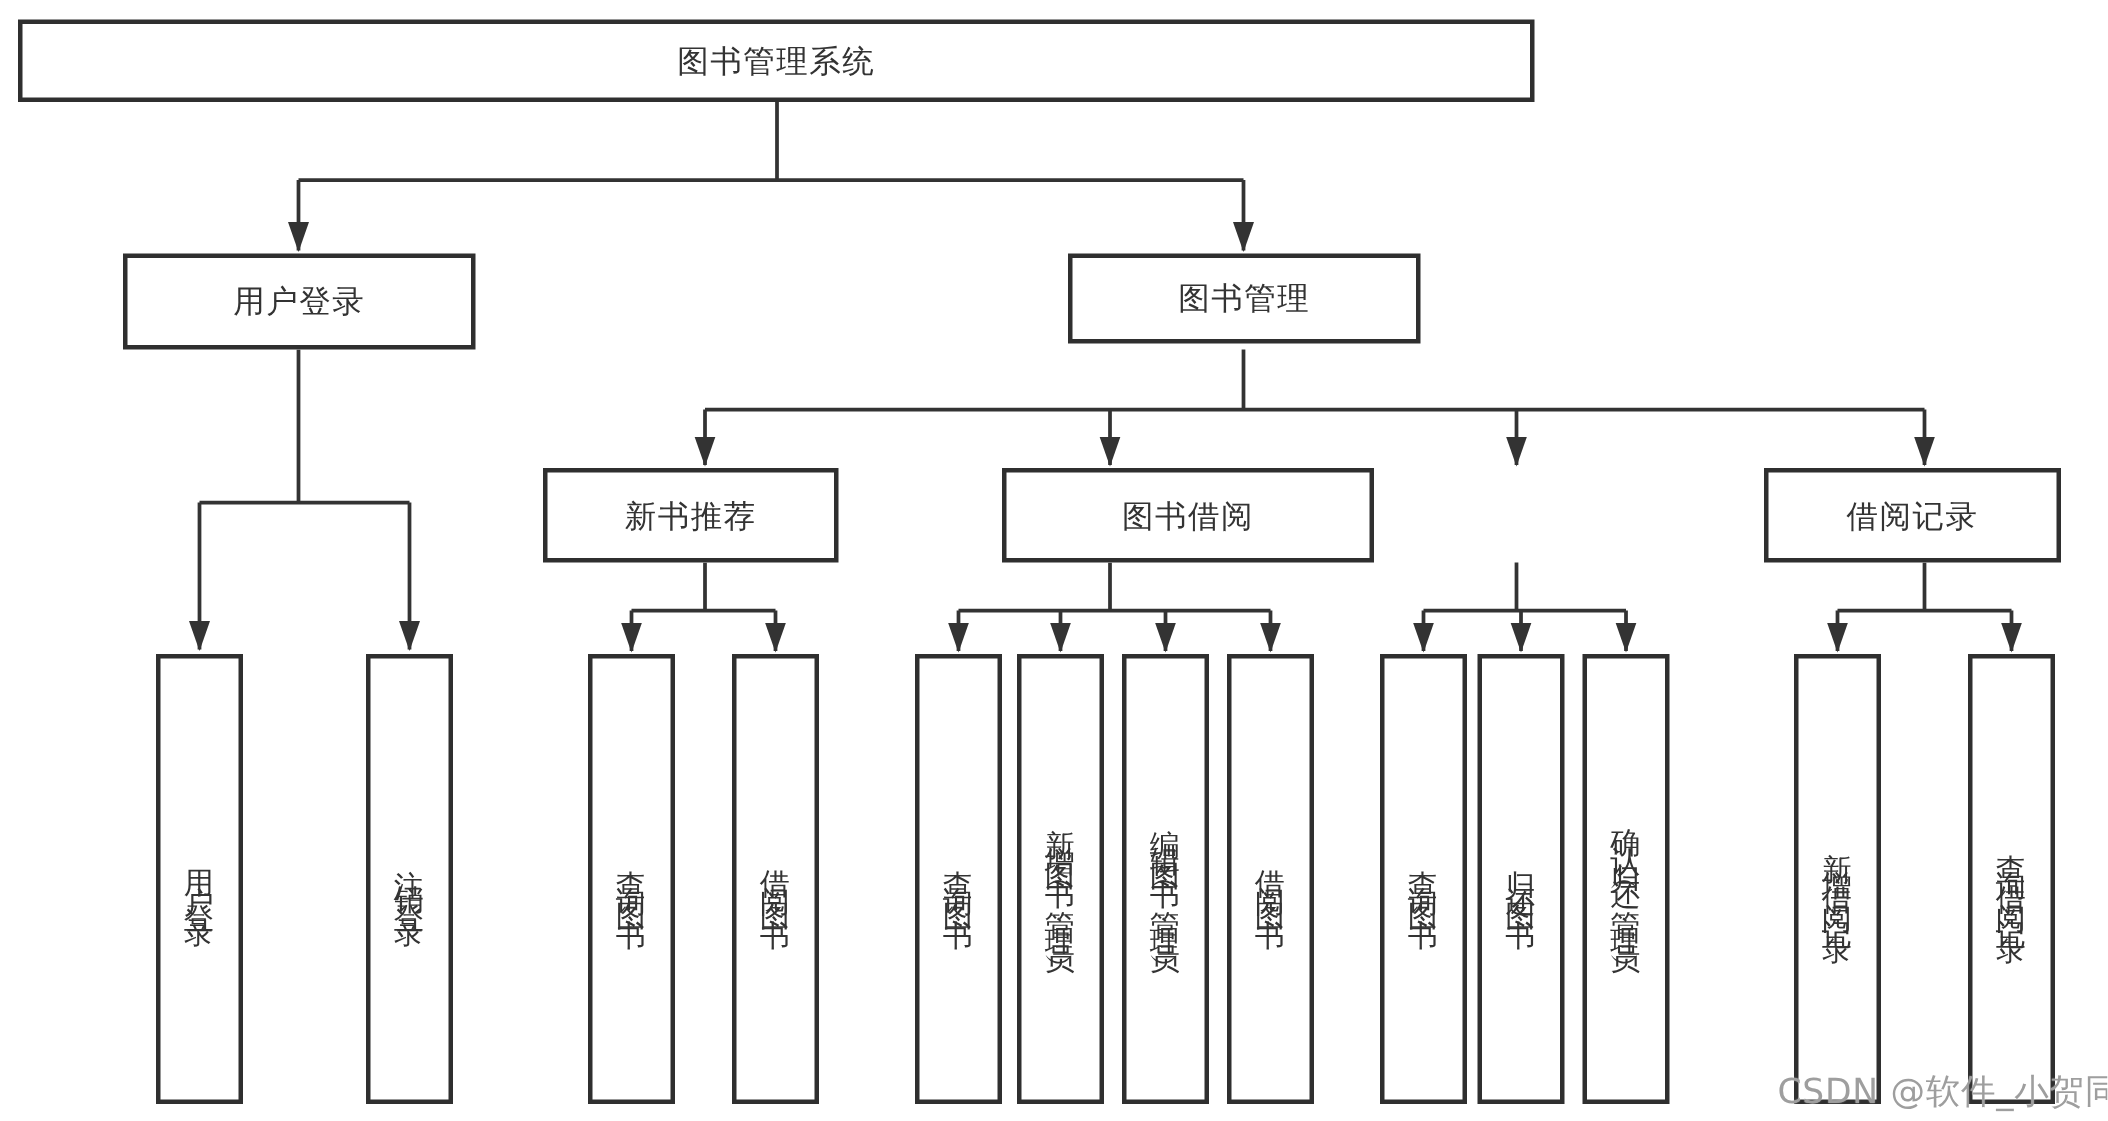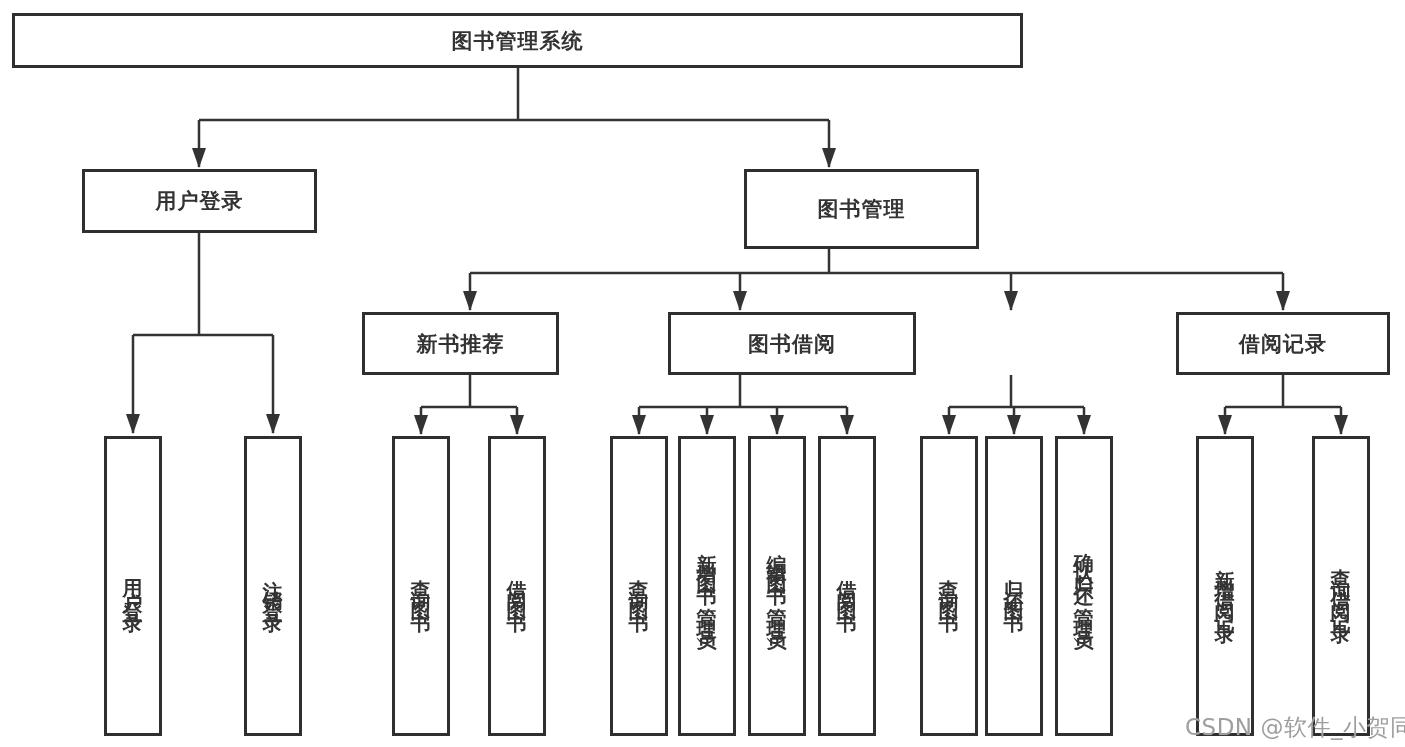--- a/index.html
+++ b/index.html
@@ -19,21 +19,21 @@
     color:var(--text-color);
   }
   .connectors{position:absolute;left:0;top:0;width:1405px;height:747px;}
   .connectors line{stroke:var(--line-color);stroke-width:2.5;}
   .connectors .arrowhead-shape{fill:var(--line-color);}
   .box{
     position:absolute;
     background:#ffffff;
     border:3px solid var(--box-border-color);
     box-sizing:border-box;
-    display:flex;align-items:center;justify-content:center;font-weight:bold;
+    display:flex;align-items:center;justify-content:center;
   }
   .box.h span{
     font-size:21px;
     letter-spacing:1px;
     white-space:nowrap;
   }
   .box.v span{
     writing-mode:vertical-rl;
     text-orientation:mixed;
     font-size:20px;
@@ -119,31 +119,31 @@
     </g>
   </svg>
 
   <div class="box h" style="left:12px;top:13px;width:1011px;height:55px">
     <span>图书管理系统</span>
   </div>
 
   <div class="box h" style="left:82px;top:169px;width:235px;height:64px">
     <span>用户登录</span>
   </div>
-  <div class="box h" style="left:744px;top:169px;width:235px;height:80px">
+  <div class="box h" style="left:712px;top:169px;width:235px;height:60px">
     <span>图书管理</span>
   </div>
 
   <div class="box h" style="left:362px;top:312px;width:197px;height:63px">
     <span>新书推荐</span>
   </div>
   <div class="box h" style="left:668px;top:312px;width:248px;height:63px">
     <span>图书借阅</span>
   </div>
-  <div class="box h" style="left:1176px;top:312px;width:214px;height:63px">
+  <div class="box h" style="left:1176px;top:312px;width:198px;height:63px">
     <span>借阅记录</span>
   </div>
 
   <div class="box v" style="left:104px;top:436px;width:58px;height:300px">
     <span>用户登录</span>
   </div>
   <div class="box v" style="left:244px;top:436px;width:58px;height:300px">
     <span>注销登录</span>
   </div>
 

